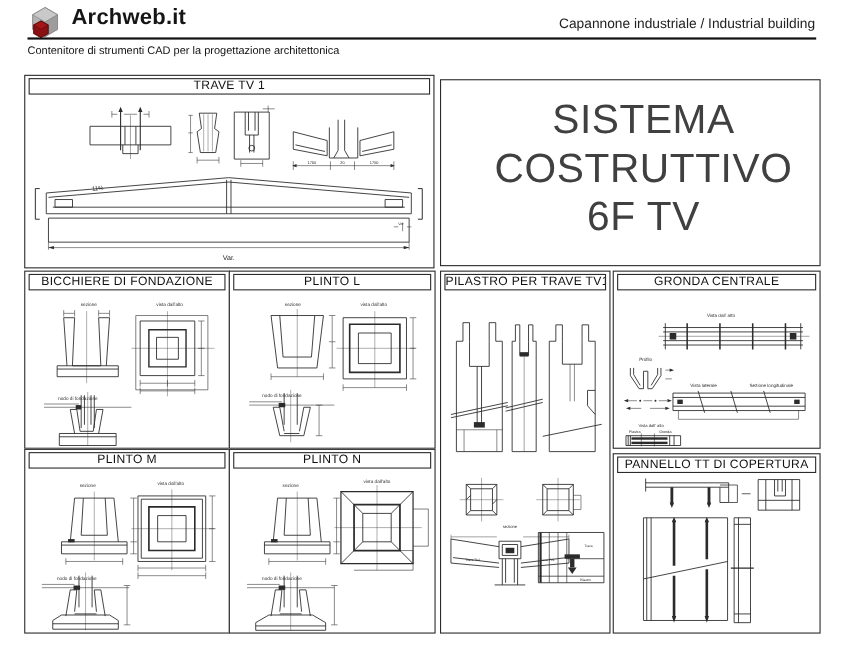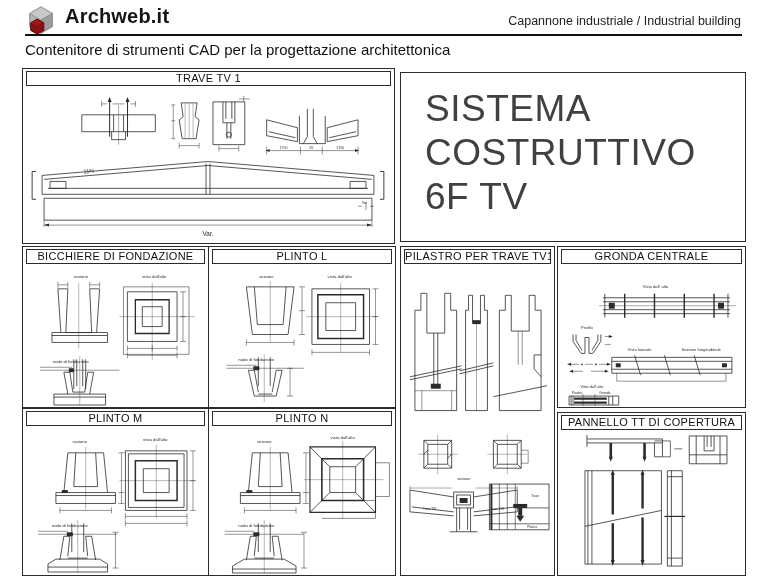--- a/index.html
+++ b/index.html
@@ -3,31 +3,31 @@
 <meta charset="utf-8">
 <style>
   html,body{margin:0;padding:0;background:#fff;width:768px;height:587px;overflow:hidden;
     font-family:"Liberation Sans","DejaVu Sans",sans-serif;color:#1a1a1a;}
   .stage{position:relative;width:768px;height:587px;background:#fff;}
   
   .logo-row{position:absolute;left:25px;top:5px;height:30px;display:flex;gap:8px;}
   .logo-text{font-size:20px;font-weight:bold;color:#151515;letter-spacing:.2px;}
   .doc-type{position:absolute;right:27px;top:14px;font-size:12.5px;color:#222;}
   .rule{position:absolute;left:25px;right:26px;top:34px;height:2.4px;background:#111;}
-  .tagline{position:absolute;left:25px;top:41px;font-size:15px;color:#111;}
+  .tagline{position:absolute;left:25px;top:41px;font-size:10px;color:#111;}
   
   .panel{position:absolute;border:1px solid #2b2b2b;background:#fff;box-sizing:border-box;}
   .panel-title{margin:2px 3px 0 3px;border:1px solid #2b2b2b;height:13px;line-height:13px;
     text-align:center;font-size:11px;color:#111;letter-spacing:.3px;white-space:nowrap;overflow:hidden;}
   .panel-body{position:absolute;left:1px;right:1px;top:18px;bottom:1px;}
   .panel-body svg{display:block;width:100%;height:100%;}
   
   .title-block{position:absolute;left:400px;top:72px;width:346px;height:170px;border:1px solid #2b2b2b;
     box-sizing:border-box;padding:14px 0 0 24px;}
-  .title-block div{font-size:37px;line-height:44px;color:#404040;letter-spacing:.5px;}
+  .title-block div{font-size:37px;line-height:44px;color:#404040;letter-spacing:.5px;text-align:center;}
   text{fill:#2b2b2b;}
 </style>
 </head>
 <body>
 
 <div class="stage">
 
   <div class="logo-row">
     <svg width="32" height="32" viewBox="0 0 34 34">
       <polygon points="17,2 29,9 29,23 17,30 5,23 5,9" fill="#b3b3b3" stroke="#8c8c8c" stroke-width="1"></polygon>

